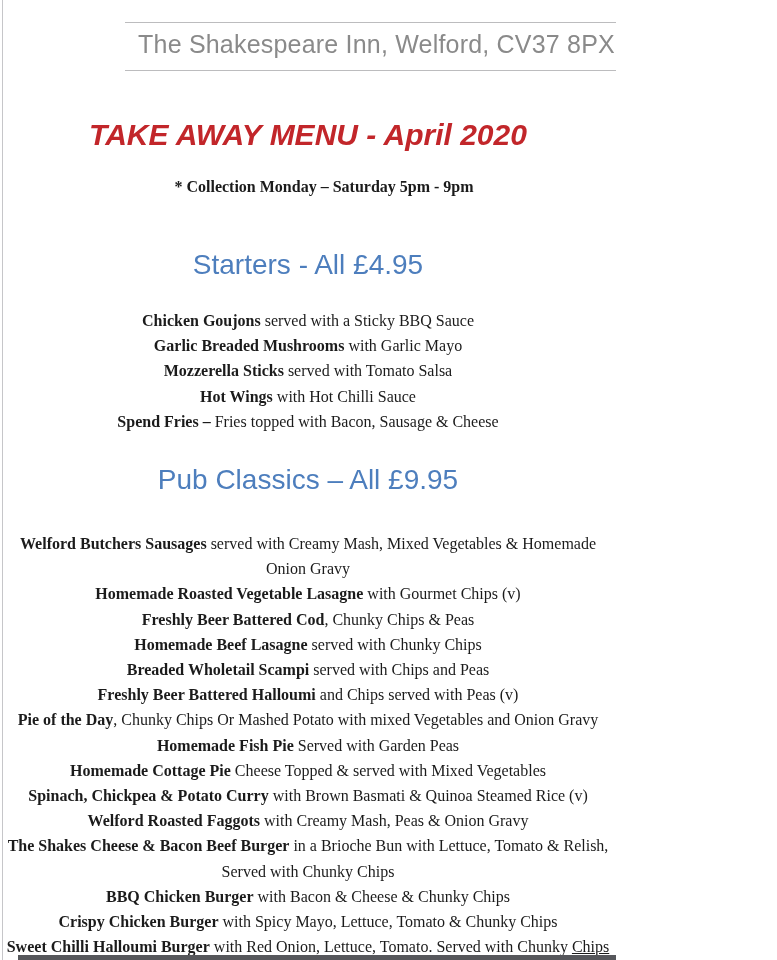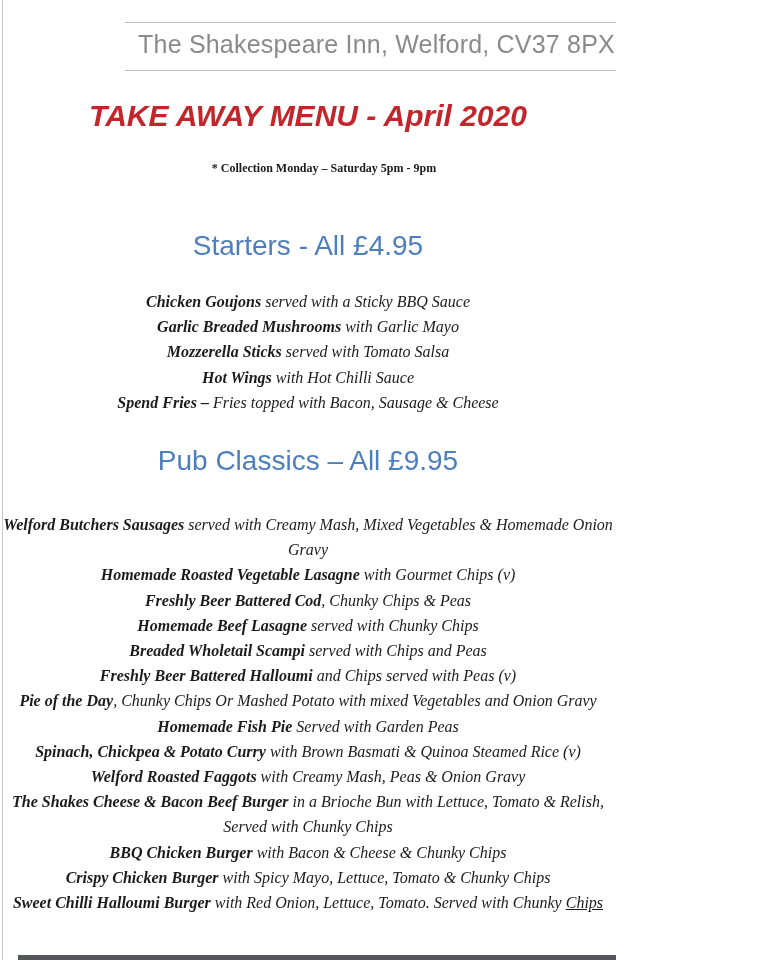--- a/index.html
+++ b/index.html
@@ -26,53 +26,52 @@
     padding:7px 0 11px 0;
     text-align:center;
   }
   .header-title{
     font-family:"Liberation Sans", sans-serif;
     font-size:25px;
     color:var(--header-gray,#8a8a8a);
     letter-spacing:0.2px;
   }
   .menu-title{
-    margin:28px 0 0 0;
+    margin:47px 0 0 0;
     text-align:center;
     font-family:"Liberation Sans", sans-serif;
     font-style:italic;
     font-weight:bold;
     font-size:30px;
     color:var(--title-red,#c2262a);
   }
   .info{
     margin:0 auto;
     text-align:center;
     font-weight:bold;
-    font-size:12px;
+    font-size:16px;
     line-height:24px;
     padding-left:32px;
   }
   .info-collection{margin-top:23px;}
   .info-delivery{margin-top:9px;max-width:700px;}
   .section-heading{
     margin:16px;
     text-align:center;
     font-family:"Liberation Sans", sans-serif;
     font-weight:400;
     font-size:28px;
     color:var(--heading-blue,#4d7ebd);
   }
   .heading-starters{margin-top:17px;}
   .heading-pub{margin-top:30px;}
   .item-list{
     margin:16px auto;
     max-width:692px;
     text-align:center;
-    font-style:italic;
   }
   .list-starters{margin-top:27px;}
   .list-pub{margin-top:35px;}
   .menu-item{
     font-size:16px;
     line-height:25.2px;
   }
   .item-name{font-weight:bold;}
   .item-underline{text-decoration:underline;}
 </style>
@@ -122,20 +121,21 @@
       <div class="menu-item"><span class="item-name">Homemade Beef Lasagne</span><span class="item-desc"> served with Chunky Chips</span><span class="item-underline"></span></div>
 
       <div class="menu-item"><span class="item-name">Breaded Wholetail Scampi</span><span class="item-desc"> served with Chips and Peas</span><span class="item-underline"></span></div>
 
       <div class="menu-item"><span class="item-name">Freshly Beer Battered Halloumi</span><span class="item-desc"> and Chips served with Peas (v)</span><span class="item-underline"></span></div>
 
       <div class="menu-item"><span class="item-name">Pie of the Day</span><span class="item-desc">, Chunky Chips Or Mashed Potato with mixed Vegetables and Onion Gravy</span><span class="item-underline"></span></div>
 
       <div class="menu-item"><span class="item-name">Homemade Fish Pie</span><span class="item-desc"> Served with Garden Peas</span><span class="item-underline"></span></div>
 
+      <div class="menu-item"><span class="item-name">Homemade Cottage Pie</span><span class="item-desc"> Cheese Topped &amp; served with Mixed Vegetables</span><span class="item-underline"></span></div>
 
       <div class="menu-item"><span class="item-name">Spinach, Chickpea &amp; Potato Curry</span><span class="item-desc"> with Brown Basmati &amp; Quinoa Steamed Rice (v)</span><span class="item-underline"></span></div>
 
       <div class="menu-item"><span class="item-name">Welford Roasted Faggots</span><span class="item-desc"> with Creamy Mash, Peas &amp; Onion Gravy</span><span class="item-underline"></span></div>
 
       <div class="menu-item"><span class="item-name">The Shakes Cheese &amp; Bacon Beef Burger</span><span class="item-desc"> in a Brioche Bun with Lettuce, Tomato &amp; Relish, Served with Chunky Chips</span><span class="item-underline"></span></div>
 
       <div class="menu-item"><span class="item-name">BBQ Chicken Burger</span><span class="item-desc"> with Bacon &amp; Cheese &amp; Chunky Chips</span><span class="item-underline"></span></div>
 
       <div class="menu-item"><span class="item-name">Crispy Chicken Burger</span><span class="item-desc"> with Spicy Mayo, Lettuce, Tomato &amp; Chunky Chips</span><span class="item-underline"></span></div>

